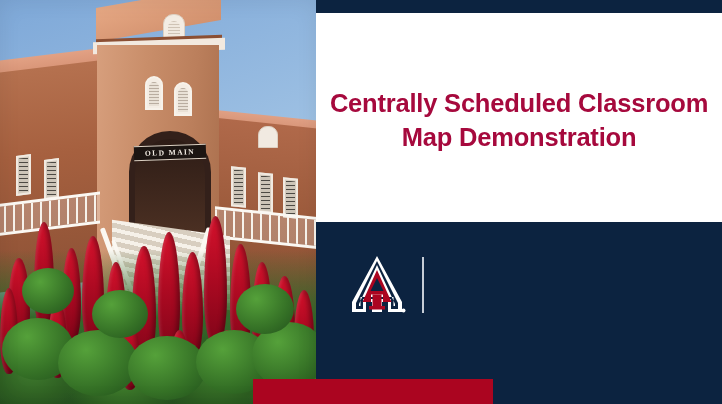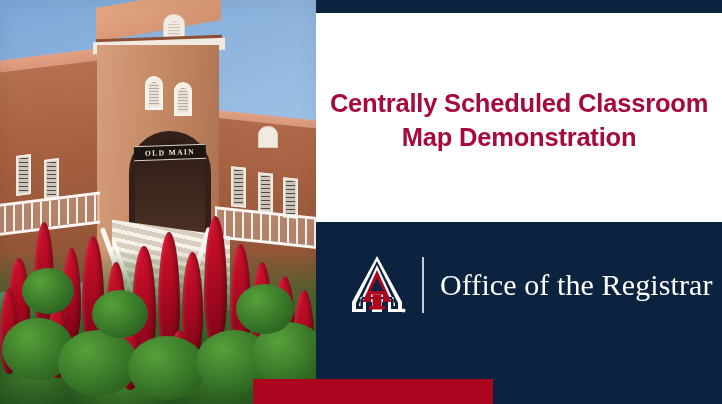--- a/index.html
+++ b/index.html
@@ -519,19 +519,18 @@
 
           <rect x="26.5" y="40.5" width="9" height="12" fill="#ab0520"></rect>
           <rect x="23" y="52" width="16" height="3.5" fill="#ab0520"></rect>
 
           <circle cx="57.5" cy="56.5" r="2" fill="#ffffff"></circle>
         </svg>
       </div>
 
       <div class="logo-divider"></div>
 
-      <div class="registrar-text">Office of the Registrar</div>
     </div>
   </div>
 
   <div class="bottom-red-bar"></div>
 
 </div>
 
 </body></html>

